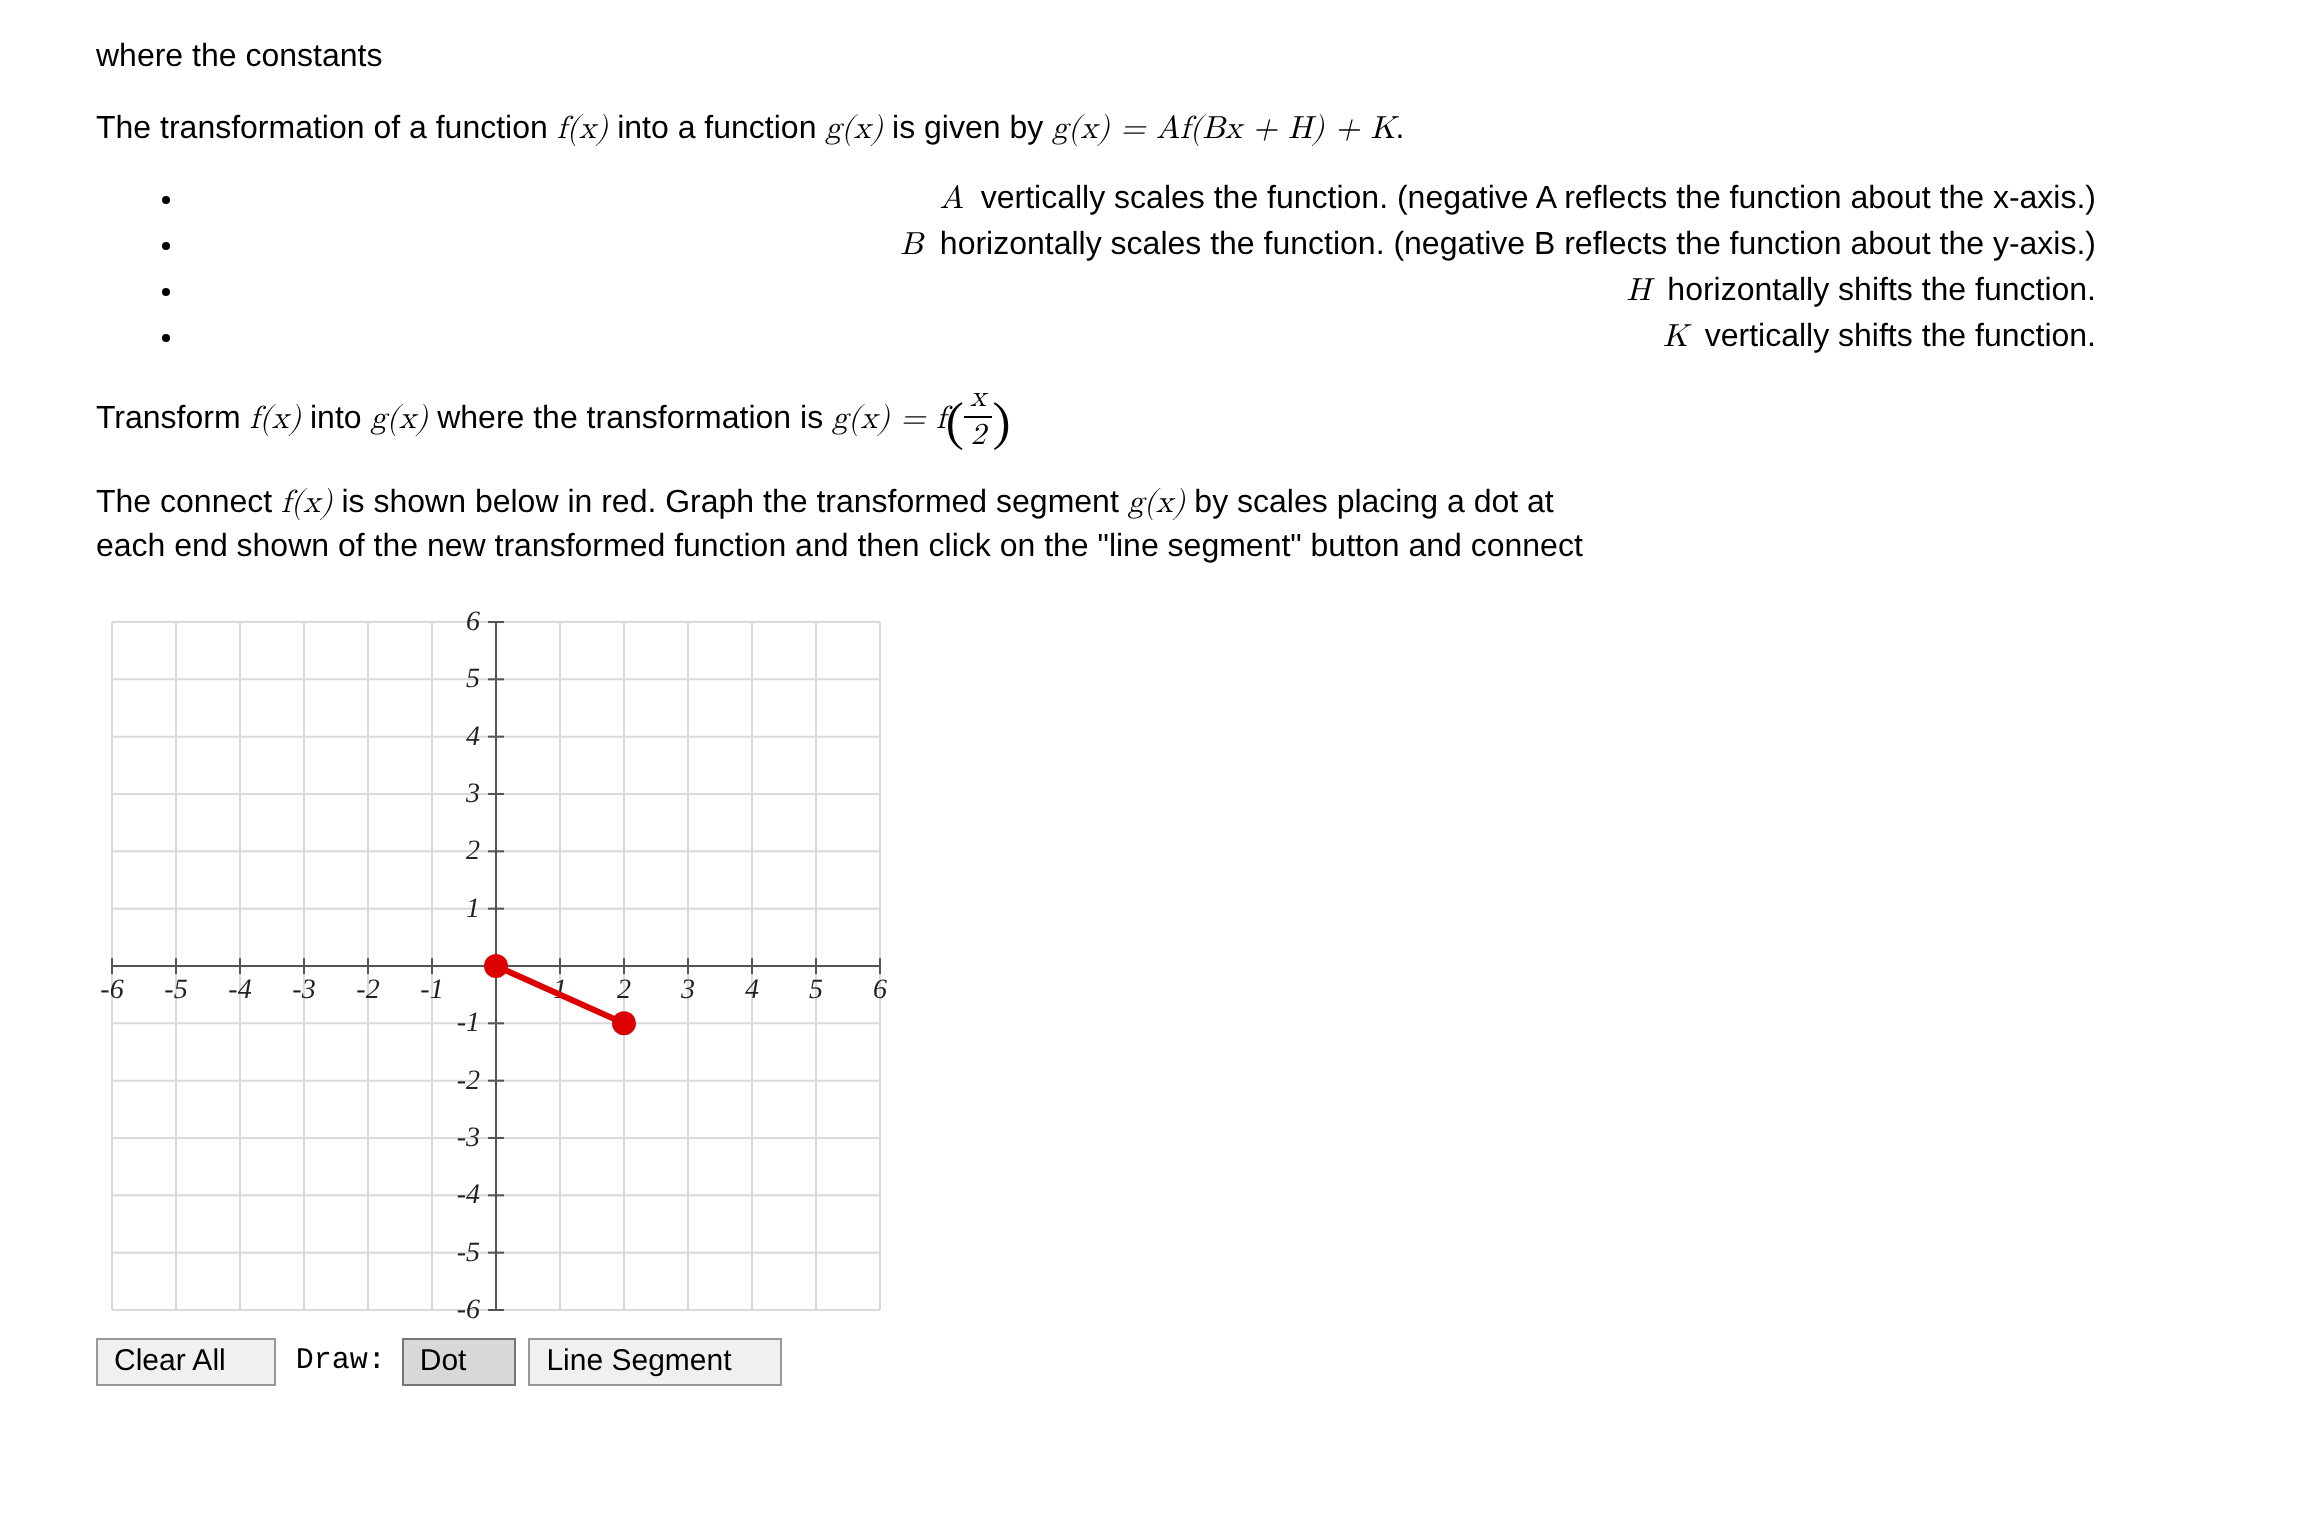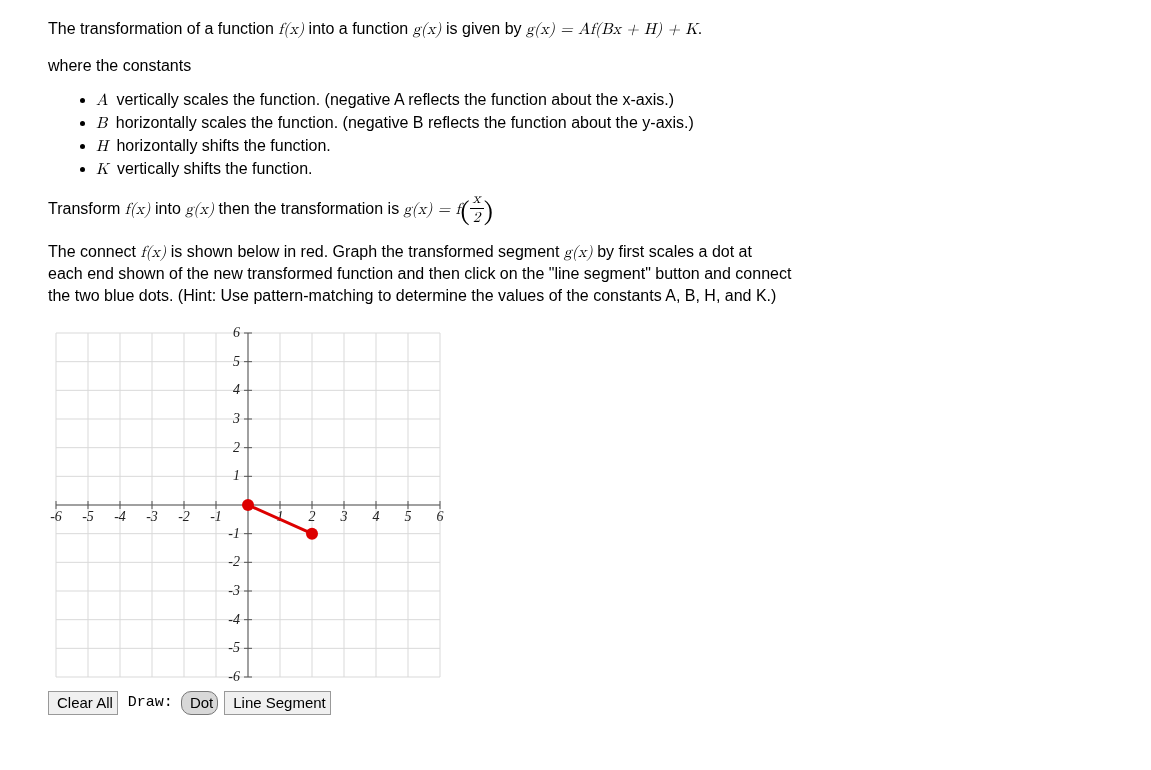--- a/index.html
+++ b/index.html
@@ -12,80 +12,78 @@
     width: 1151px;
     height: 770px;
   }
   .wrap {
     padding: 18px 40px 0 48px;
     max-width: 1000px;
   }
   p { margin: 0 0 14px 0; line-height: 1.35; }
   .mathit { font-family: "Cambria Math", "Latin Modern Math", "STIX Two Math", Times, serif; font-style: italic; }
   ul { margin: 0 0 14px 0; padding-left: 48px; }
-  li { margin: 0 0 2px 0; line-height: 1.3; }
+  li { margin: 0 0 2px 0; line-height: 1.3; text-align: right; }
   .bulletvar { font-family: "Cambria Math", "Latin Modern Math", "STIX Two Math", Times, serif; font-style: italic; margin-right: 4px; }
   .frac { display:inline-block; vertical-align: middle; text-align:center; font-size: 0.95em; line-height:1; position:relative; top:-2px;}
   .frac .num { display:block; padding: 0 3px 1px 3px; border-bottom: 1px solid #000; }
   .frac .den { display:block; padding: 1px 3px 0 3px; }
   .bigparen { font-size: 1.6em; line-height: 0; vertical-align: -6px; font-family: "Cambria Math","STIX Two Math", Times, serif;}
   .toolbar {
     margin-top: 6px;
     display: flex;
     align-items: center;
     gap: 6px;
     font-size: 15px;
   }
   .btn {
     border: 1px solid #999;
     background: #f0f0f0;
-    padding: 2px 4px 3px 8px;
+    padding: 2px 24px 3px 8px;
     font-family: inherit;
     font-size: 15px;
     cursor: pointer;
   }
   .btn.sel {
     background: #d8d8d8;
     border-color: #777;
-    border-radius: 10px;
   }
   .drawlabel { margin-left: 4px; margin-right: 2px; font-family: Liberation Mono, monospace; }
   svg { display:block; }
   .gridline { stroke: #d9d9d9; stroke-width: 1; }
   .axisline { stroke: #555; stroke-width: 1; }
   .tick { font-family: "Times New Roman", serif; font-style: italic; font-size: 14px; fill: #222; }
   .redline { stroke: #d00; stroke-width: 3; stroke-linecap: round; }
   .reddot { fill: #d00; }
 </style>
 </head>
 <body>
 
 <div class="wrap">
 
+  <p>where the constants</p>
+
   <p>
     <span>The transformation of a function </span><span class="mathit">f(x)</span><span> into a function </span><span class="mathit">g(x)</span><span> is given by </span><span class="mathit">g(x) = Af(Bx + H) + K</span><span>.</span>
   </p>
-
-  <p>where the constants</p>
 
   <ul>
     <li><span class="bulletvar">A</span><span> vertically scales the function. (negative A reflects the function about the x-axis.)</span></li>
     <li><span class="bulletvar">B</span><span> horizontally scales the function. (negative B reflects the function about the y-axis.)</span></li>
     <li><span class="bulletvar">H</span><span> horizontally shifts the function.</span></li>
     <li><span class="bulletvar">K</span><span> vertically shifts the function.</span></li>
   </ul>
 
   <p>
-    <span>Transform </span><span class="mathit">f(x)</span><span> into </span><span class="mathit">g(x)</span><span> then the transformation is </span><span class="mathit">g(x) = f</span><span class="bigparen">(</span><span class="frac mathit"><span class="num">x</span><span class="den">2</span></span><span class="bigparen">)</span>
+    <span>Transform </span><span class="mathit">f(x)</span><span> into </span><span class="mathit">g(x)</span><span> where the transformation is </span><span class="mathit">g(x) = f</span><span class="bigparen">(</span><span class="frac mathit"><span class="num">x</span><span class="den">2</span></span><span class="bigparen">)</span>
   </p>
 
   <p style="margin-bottom:18px;">
-    <span>The connect </span><span class="mathit">f(x)</span><span> is shown below in red. Graph the transformed segment </span><span class="mathit">g(x)</span><span> by first scales a dot at</span><br>
+    <span>The connect </span><span class="mathit">f(x)</span><span> is shown below in red. Graph the transformed segment </span><span class="mathit">g(x)</span><span> by scales placing a dot at</span><br>
     <span>each end shown of the new transformed function and then click on the "line segment" button and connect</span><br>
-    <span>the two blue dots. (Hint: Use pattern-matching to determine the values of the constants A, B, H, and K.)</span>
   </p>
 
   <div>
     <svg id="graph" width="400" height="360" viewBox="0 0 400 360">
         <line x1="8" y1="352" x2="8" y2="8" class="gridline"></line>
         <line x1="40" y1="352" x2="40" y2="8" class="gridline"></line>
         <line x1="72" y1="352" x2="72" y2="8" class="gridline"></line>
         <line x1="104" y1="352" x2="104" y2="8" class="gridline"></line>
         <line x1="136" y1="352" x2="136" y2="8" class="gridline"></line>
         <line x1="168" y1="352" x2="168" y2="8" class="gridline"></line>

